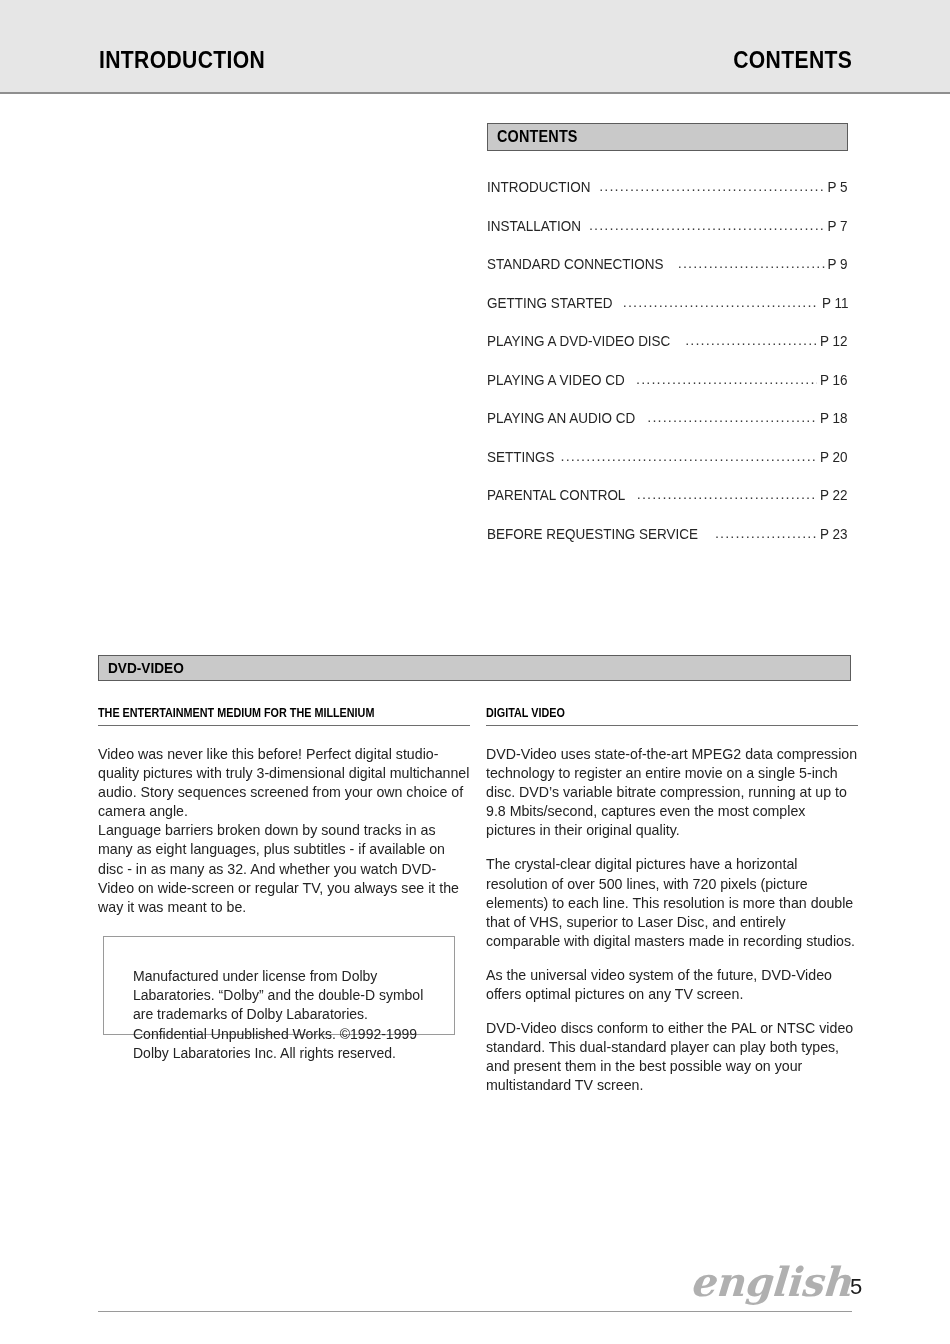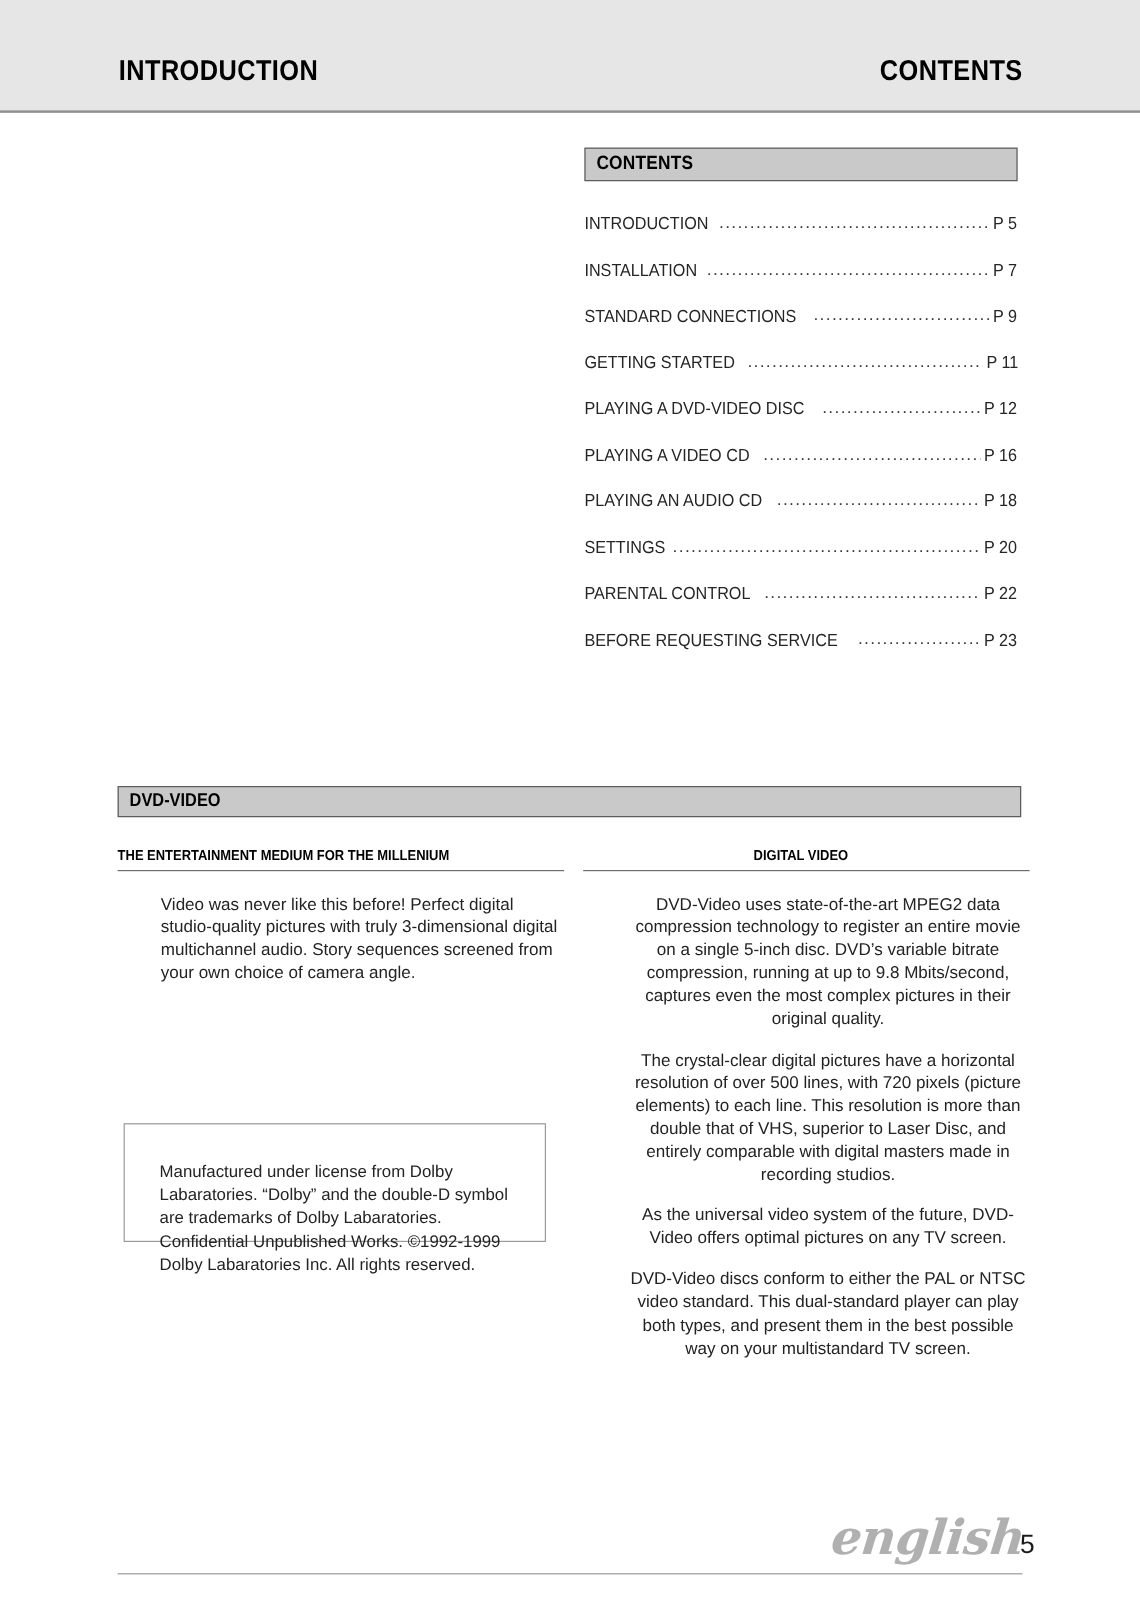--- a/index.html
+++ b/index.html
@@ -121,42 +121,41 @@
     transform: scaleX(0.88);
     transform-origin: left center;
   }
 
   .col {
     position: absolute;
     top: 706px;
     width: 372px;
   }
   .col-left  { left: 98px; }
-  .col-right { left: 486px; text-align: center; }
+  .col-right { left: 486px; }
 
   .sub-head {
     font-weight: bold;
     font-size: 12px;
     color: #000000;
     padding-bottom: 5px;
     border-bottom: 1.5px solid #6e6e6e;
     white-space: nowrap;
   }
   .sub-head span {
     display: inline-block;
     transform: scaleX(0.9);
     transform-origin: left center;
   }
 
   .body-text {
     font-size: 14.2px;
     line-height: 19.1px;
     color: #232323;
     margin-top: 19px;
-    margin-left: 36px;
   }
   .body-text p { margin: 0 0 15px 0; }
   .body-text p:last-child { margin-bottom: 0; }
   .body-text p.tight { margin-bottom: 0; }
 
   
   .dolby-box {
     position: absolute;
     left: 103px;
     top: 936px;
@@ -272,20 +271,21 @@
 <div class="section-bar">
   <span class="bar-text">DVD-VIDEO</span>
 </div>
 
 <div class="col col-left">
   <div class="sub-head">
     <span>THE ENTERTAINMENT MEDIUM FOR THE MILLENIUM</span>
   </div>
   <div class="body-text">
     <p class="tight">Video was never like this before! Perfect digital studio-quality pictures with truly 3-dimensional digital multichannel audio. Story sequences screened from your own choice of camera angle.</p>
+    <p>Language barriers broken down by sound tracks in as many as eight languages, plus subtitles - if available on disc - in as many as 32. And whether you watch DVD-Video on wide-screen or regular TV, you always see it the way it was meant to be.</p>
   </div>
 </div>
 
 <div class="col col-right">
   <div class="sub-head">
     <span>DIGITAL VIDEO</span>
   </div>
   <div class="body-text">
     <p>DVD-Video uses state-of-the-art MPEG2 data compression technology to register an entire movie on a single 5-inch disc. DVD’s variable bitrate compression, running at up to 9.8 Mbits/second, captures even the most complex pictures in their original quality.</p>
     <p>The crystal-clear digital pictures have a horizontal resolution of over 500 lines, with 720 pixels (picture elements) to each line. This resolution is more than double that of VHS, superior to Laser Disc, and entirely comparable with digital masters made in recording studios.</p>

